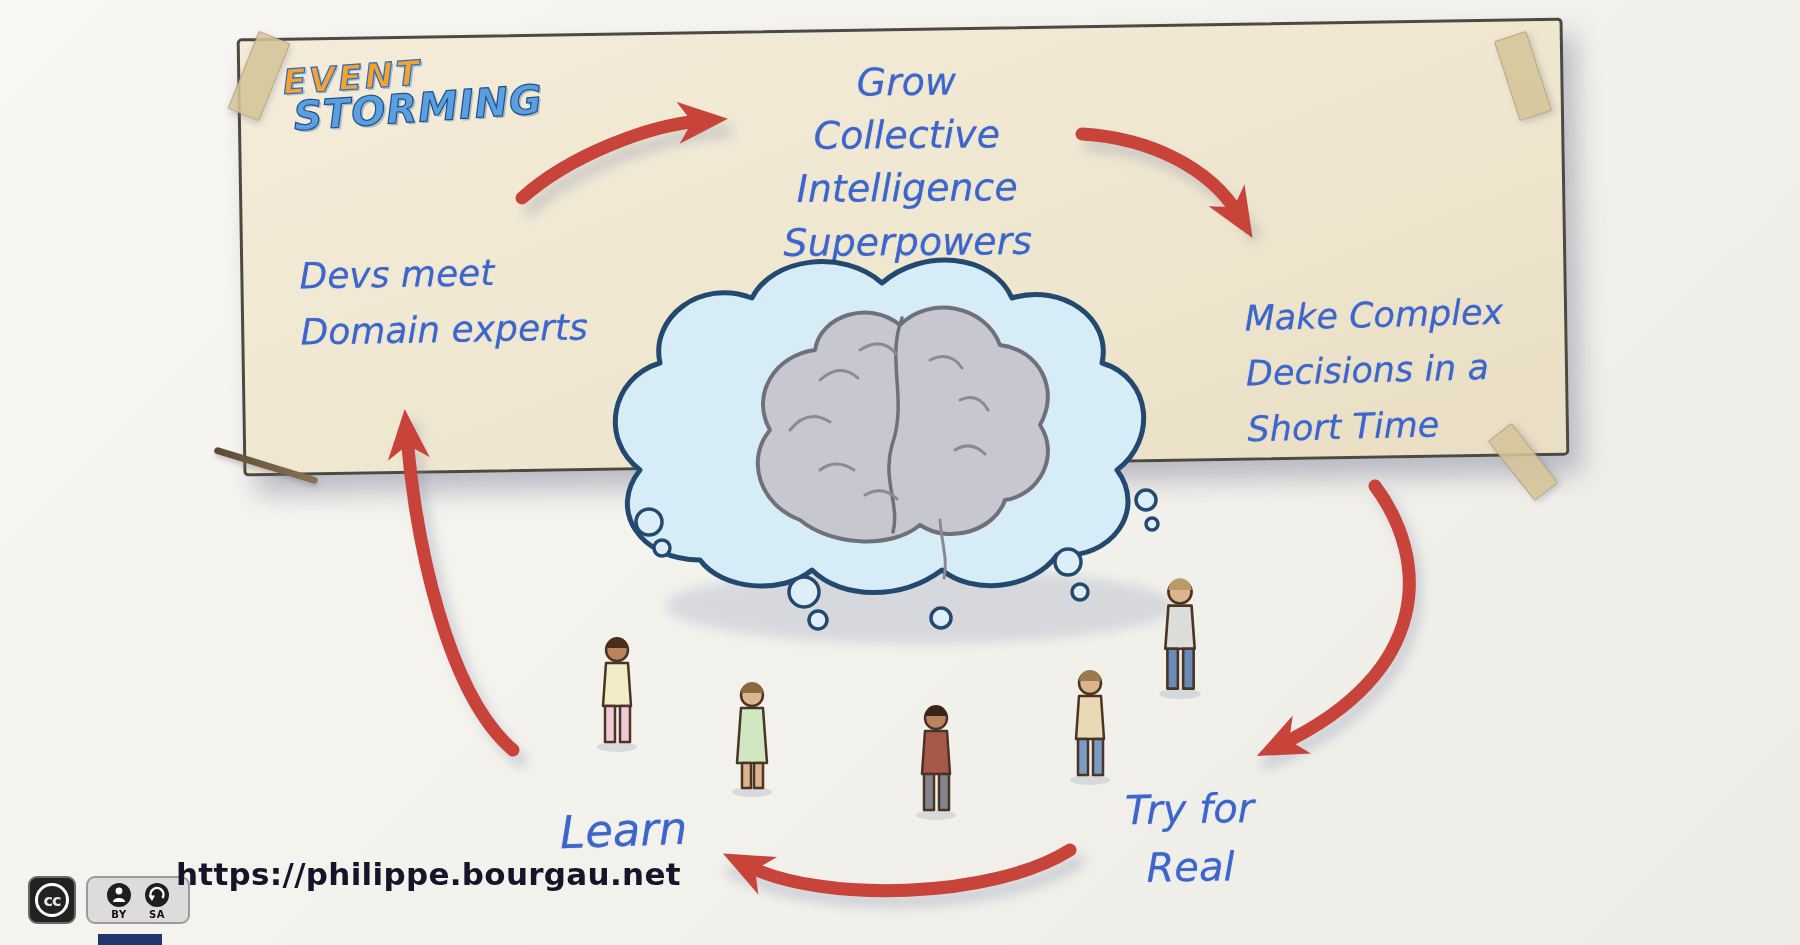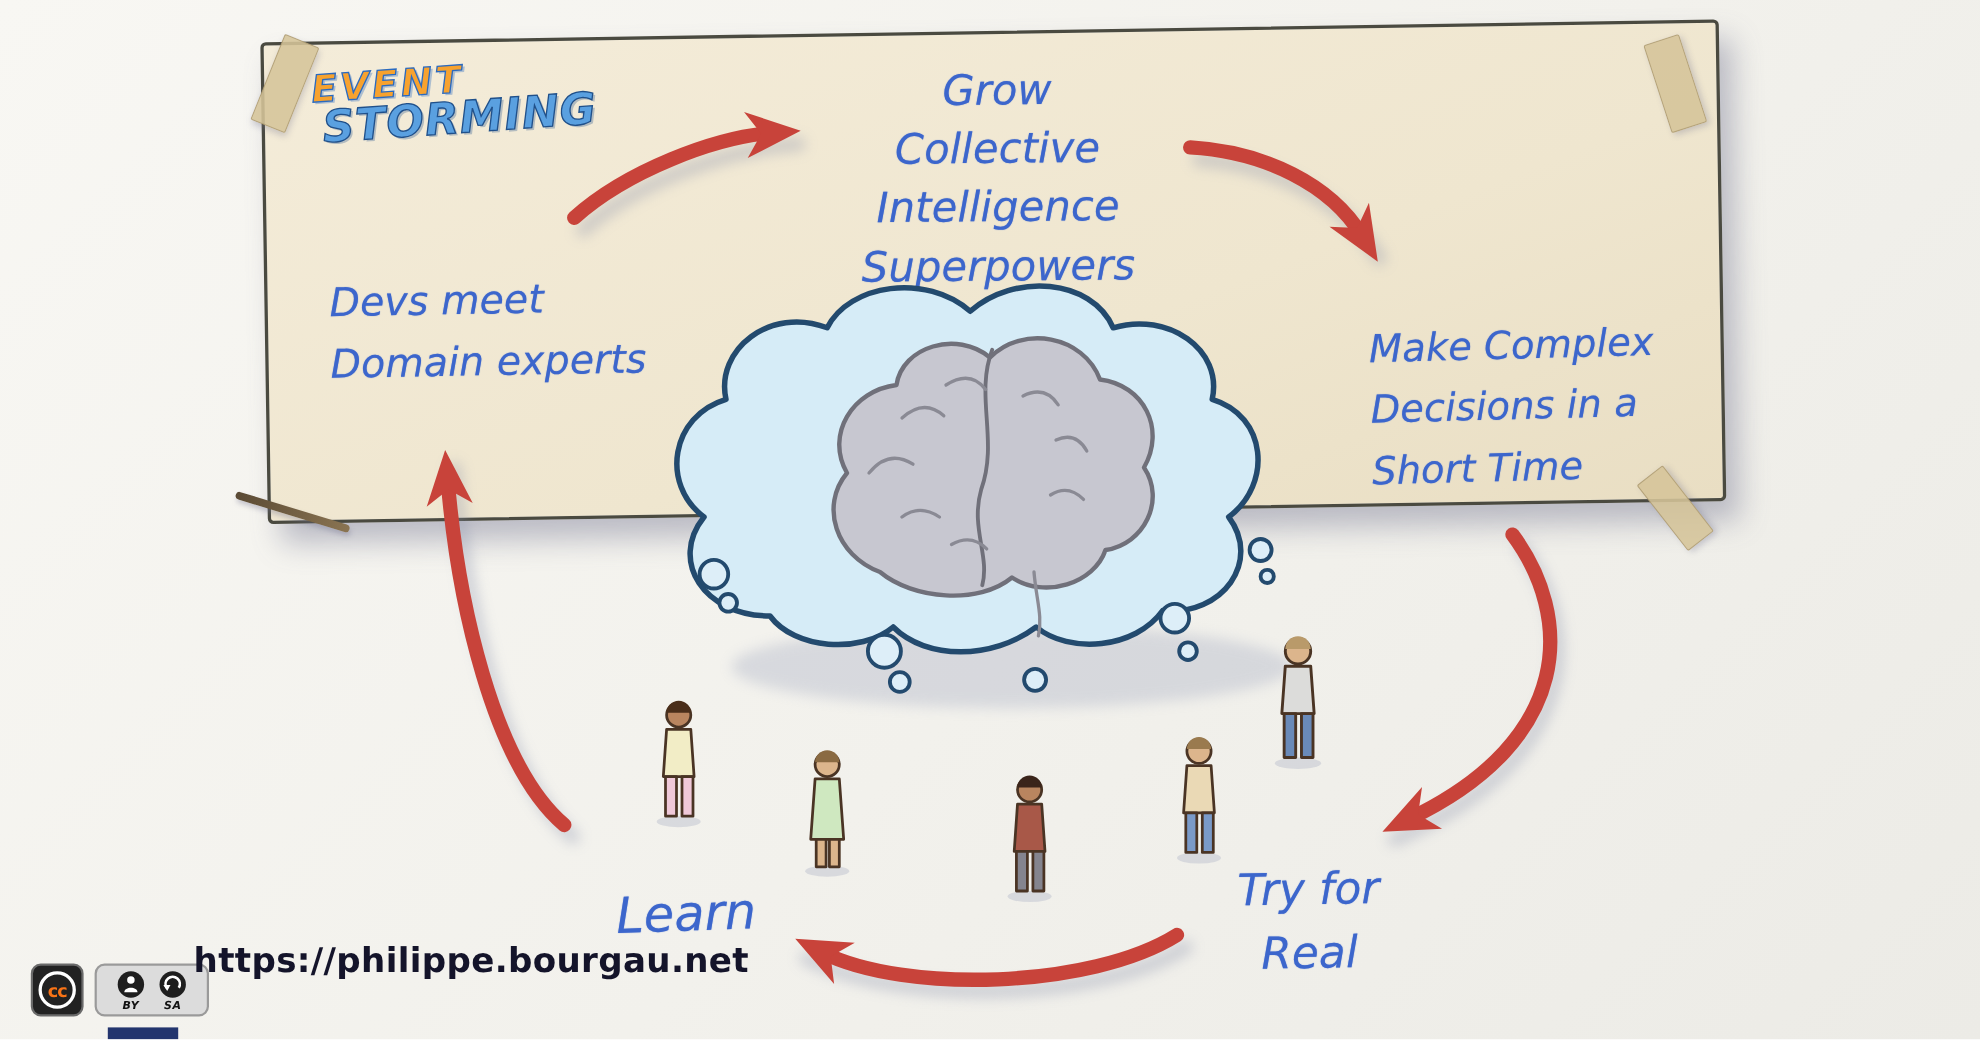--- a/index.html
+++ b/index.html
@@ -67,28 +67,28 @@
 
   
   .cc-badge {
     position:absolute; left:28px; top:876px; width:48px; height:48px; z-index:10;
     background:#222; border:2px solid #6a6a6a; border-radius:9px;
     display:flex; align-items:center; justify-content:center;
   }
   .cc-circle {
     width:34px; height:34px; border:3px solid #fff; border-radius:50%;
     display:flex; align-items:center; justify-content:center;
-    color:#f97316; font-weight:bold; font-size:16px; letter-spacing:-1px;
+    color:#e5e5e5; font-weight:bold; font-size:16px; letter-spacing:-1px;
   }
   .bysa-badge {
     position:absolute; left:86px; top:876px; width:104px; height:48px; z-index:10;
     background:#dcdcdc; border:2px solid #9a9a9a; border-radius:9px;
     display:flex; align-items:flex-start; justify-content:center; gap:12px; padding-top:4px;
   }
-  .lic-col { display:flex; flex-direction:column; align-items:center;font-style:italic; }
+  .lic-col { display:flex; flex-direction:column; align-items:center; }
   .lic-label { font-size:10px; font-weight:bold; color:#111; margin-top:1px; letter-spacing:0.5px; }
   .site-url {
     position:absolute; left:176px; top:856px; z-index:10;
     font-size:31px; font-weight:bold; color:#14142a; letter-spacing:0.3px;
   }
   .bottom-strip {
     position:absolute; left:98px; top:934px; width:64px; height:11px;
     background:#23356e; z-index:10;
   }
 </style>

